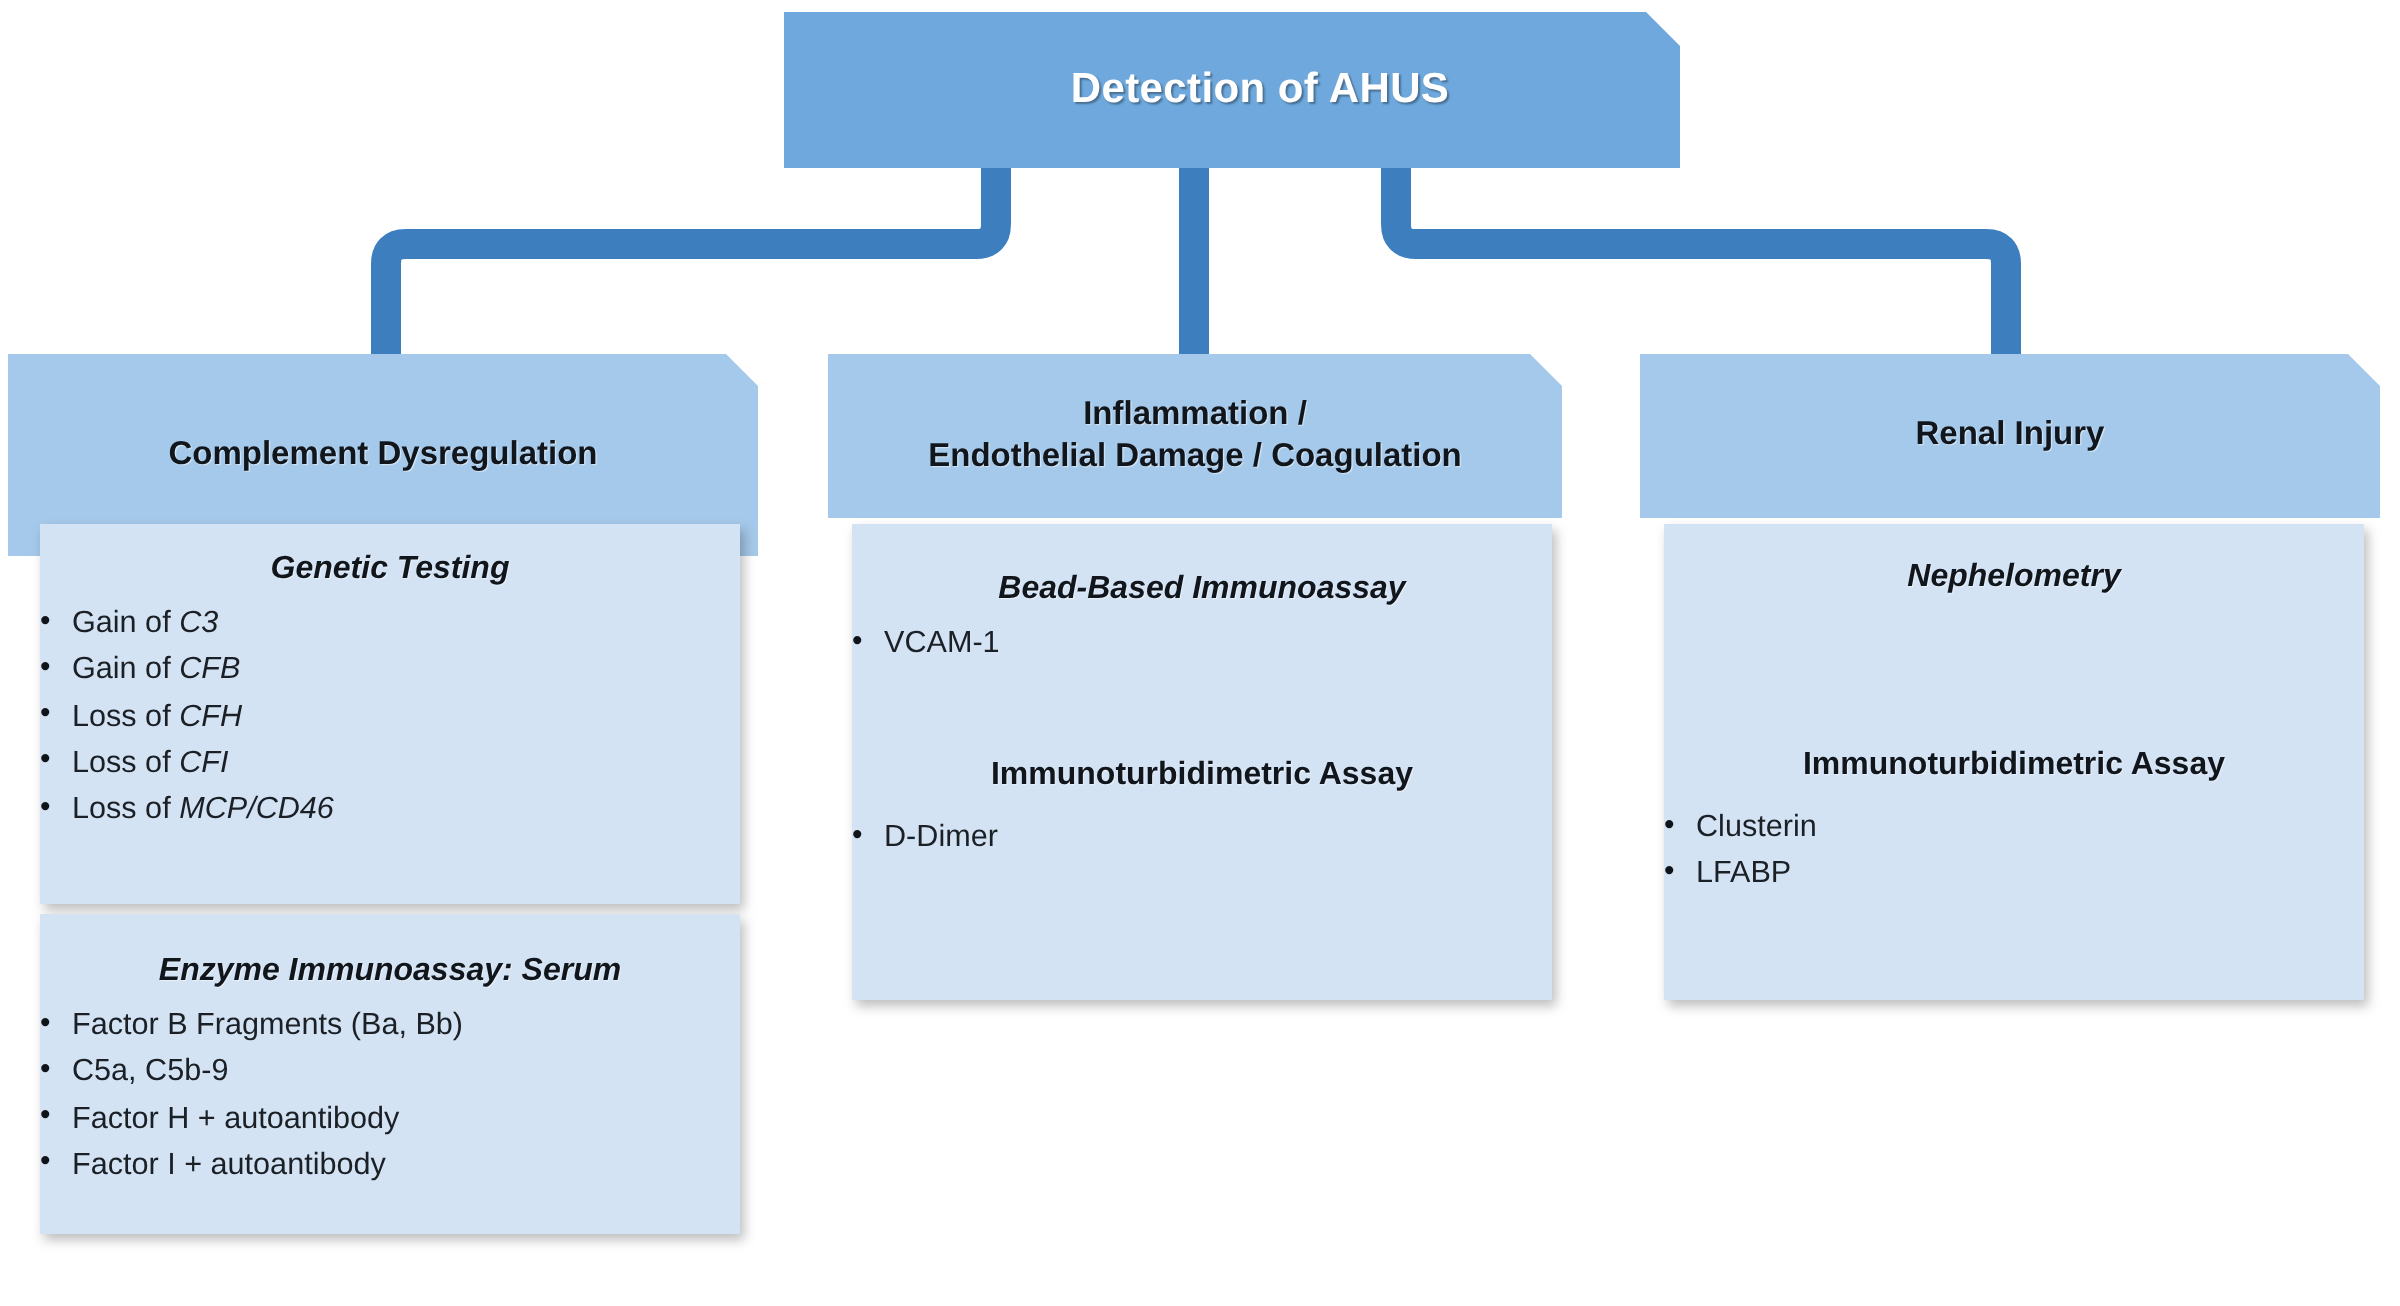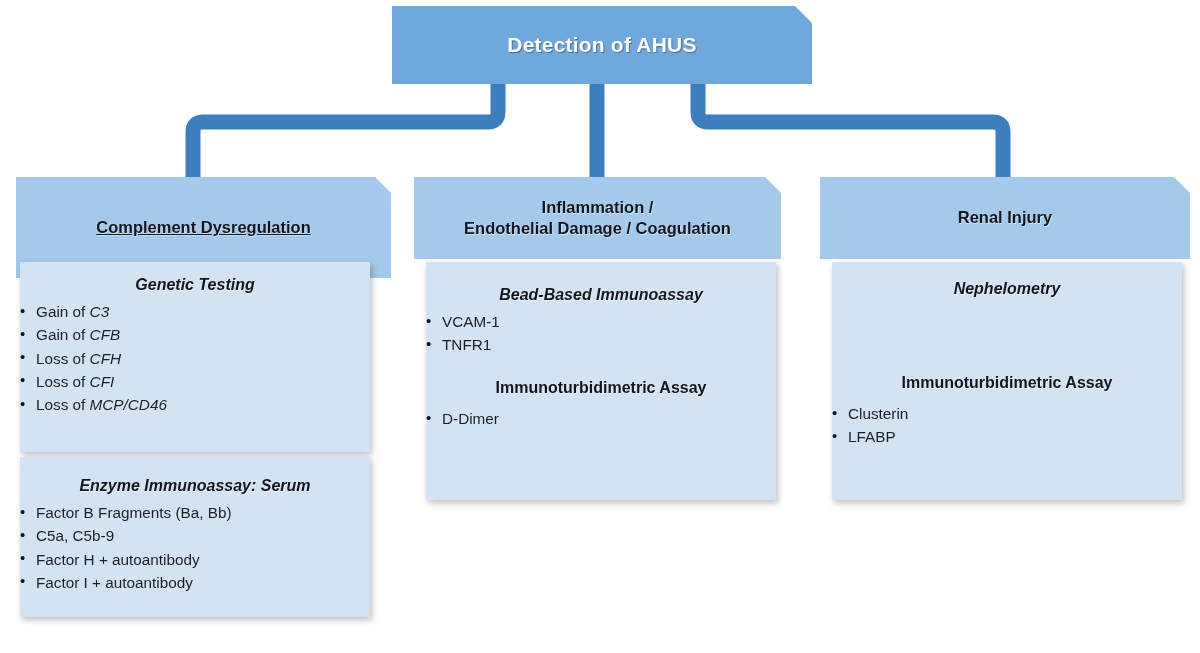--- a/index.html
+++ b/index.html
@@ -38,20 +38,21 @@
     width: 420px;
     height: 78px;
     z-index: 2;
     background: #6ea8dc;
     -webkit-clip-path: polygon(0 0, calc(100% - 17px) 0, 100% 17px, 100% 100%, 0 100%);
     clip-path: polygon(0 0, calc(100% - 17px) 0, 100% 17px, 100% 100%, 0 100%);
     display: flex;
     align-items: center;
     justify-content: center;
     filter: drop-shadow(2px 3px 3px rgba(0,0,0,0.28));
+    padding-left: 28px;
   }
   .root-title {
     color: #ffffff;
     font-size: 21px;
     font-weight: bold;
     letter-spacing: 0.2px;
     text-shadow: 1px 1px 1px rgba(0,0,0,0.35);
     text-align: center;
   }
 
@@ -144,21 +145,21 @@
 
     <path d="M 698 80 L 698 112 Q 698 122 708 122 L 993 122 Q 1003 122 1003 132 L 1003 182" fill="none" stroke="#3d7ebf" stroke-width="15" stroke-linecap="butt"></path>
   </svg>
 
   <div class="root-box">
     <div class="root-title">Detection of AHUS</div>
   </div>
 
   <div class="column" style="left:0px; top:0px; width:400px; height:653px;">
 
-    <div class="col-header" style="position:absolute; left:16px; top:177px; width:375px; height:101px;text-decoration:underline;">
+    <div class="col-header" style="position:absolute; left:4px; top:177px; width:375px; height:101px;">
       <div class="col-header-title">Complement Dysregulation</div>
     </div>
 
     <div class="body-box" style="position:absolute; left:20px; top:262px; width:350px; height:190px;">
       <div class="section" style="top:14px;">
         <div class="section-title italic">Genetic Testing</div>
         <ul class="bullets bul-left">
           <li><span>Gain of </span><span class="gene">C3</span></li>
           <li><span>Gain of </span><span class="gene">CFB</span></li>
           <li><span>Loss of </span><span class="gene">CFH</span></li>
@@ -186,21 +187,20 @@
     <div class="col-header" style="position:absolute; left:414px; top:177px; width:367px; height:82px;">
       <div class="col-header-title" style="white-space:pre-line;">Inflammation /
 Endothelial Damage / Coagulation</div>
     </div>
 
     <div class="body-box" style="position:absolute; left:426px; top:262px; width:350px; height:238px;">
       <div class="section" style="top:24px;">
         <div class="section-title italic">Bead-Based Immunoassay</div>
         <ul class="bullets bul-mid">
           <li><span>VCAM-1</span></li>
-          <li><span>TNFR1</span></li>
         </ul>
       </div>
       <div class="section" style="top:117px;">
         <div class="section-title">Immunoturbidimetric Assay</div>
         <ul class="bullets bul-mid" style="margin-top:10px;">
           <li><span>D-Dimer</span></li>
         </ul>
       </div>
     </div>
   </div>

